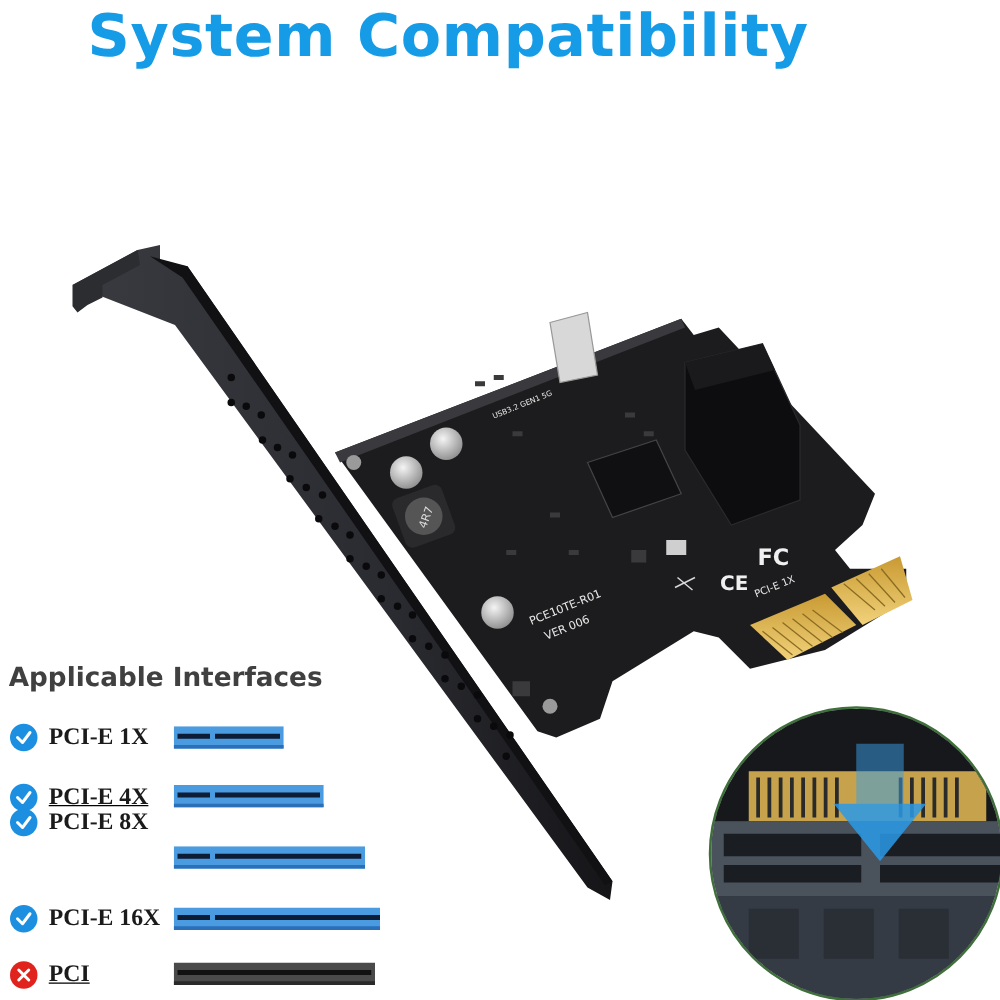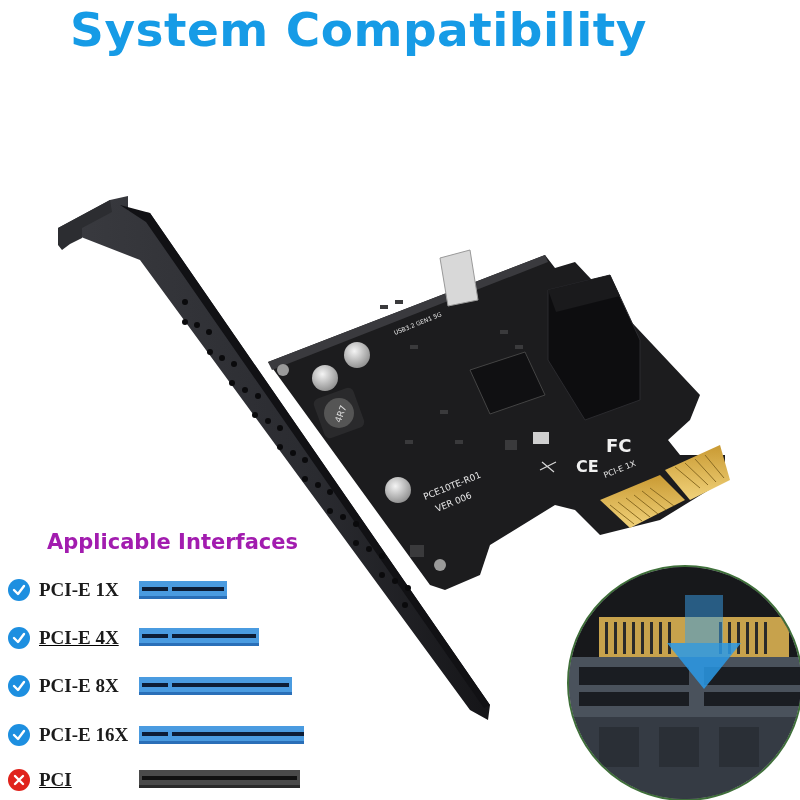--- a/index.html
+++ b/index.html
@@ -1,19 +1,19 @@
 <!DOCTYPE html>
 <html><head>
   <meta charset="utf-8">
   <style>
     html, body { margin: 0; padding: 0; }
     body { width: 800px; height: 800px; background: #ffffff; position: relative; overflow: hidden; font-family: "Liberation Sans", sans-serif; }
     .title { position: absolute; left: 0; top: 2px; width: 717px; text-align: center; font-family: "DejaVu Sans", sans-serif; font-weight: bold; font-size: 47px; color: #169be6; letter-spacing: 0.5px; }
     .product { position: absolute; left: 0; top: 0; width: 800px; height: 800px; }
-    .interfaces-heading { position: absolute; left: 7px; top: 530px; font-family: "DejaVu Sans", sans-serif; font-weight: bold; font-size: 21px; color: #a21caf; margin-left: 40px; }
+    .interfaces-heading { position: absolute; left: 7px; top: 530px; font-family: "DejaVu Sans", sans-serif; font-weight: bold; font-size: 21px; color: #404040; }
     .iface-row { position: absolute; left: 8px; height: 28px; display: flex; align-items: center; }
     .badge { width: 22px; height: 22px; border-radius: 50%; display: flex; align-items: center; justify-content: center; flex: 0 0 22px; }
     .badge.ok { background: #1d8fe0; }
     .badge.no { background: #e0231c; }
     .iface-label { margin-left: 9px; font-family: "Liberation Serif", serif; font-weight: bold; font-size: 19px; color: #1b1b1b; white-space: nowrap; }
     .slot { position: absolute; height: 18px; }
     .inset { position: absolute; left: 567px; top: 565px; width: 236px; height: 236px; border-radius: 50%; overflow: hidden; border: 2px solid #3f6f3a; box-sizing: border-box; }
   </style>
 </head>
 <body>
@@ -163,21 +163,21 @@
   </div>
   <span class="iface-label">PCI-E 4X</span>
 </div>
 <svg class="slot" style="left:139px;top:628px;width:120px;" viewBox="0 0 120 18" preserveAspectRatio="none">
   <rect x="0" y="0" width="120" height="18" fill="#4a9be0"></rect>
   <rect x="3" y="6" width="26" height="4" fill="#0d1d36"></rect>
   <rect x="33" y="6" width="84" height="4" fill="#0d1d36"></rect>
   <rect x="0" y="15" width="120" height="3" fill="#2a6fb8"></rect>
 </svg>
 
-<div class="iface-row" style="top:672px;">
+<div class="iface-row" style="top:644px;">
   <div class="badge ok">
     <svg width="14" height="14" viewBox="0 0 14 14">
         <path d="M2,7 L6,11 L12,3" stroke="#fff" stroke-width="2.4" fill="none" stroke-linecap="round" stroke-linejoin="round"></path>
       </svg>
   </div>
   <span class="iface-label">PCI-E 8X</span>
 </div>
 <svg class="slot" style="left:139px;top:677px;width:153px;" viewBox="0 0 153 18" preserveAspectRatio="none">
   <rect x="0" y="0" width="153" height="18" fill="#4a9be0"></rect>
   <rect x="3" y="6" width="26" height="4" fill="#0d1d36"></rect>

